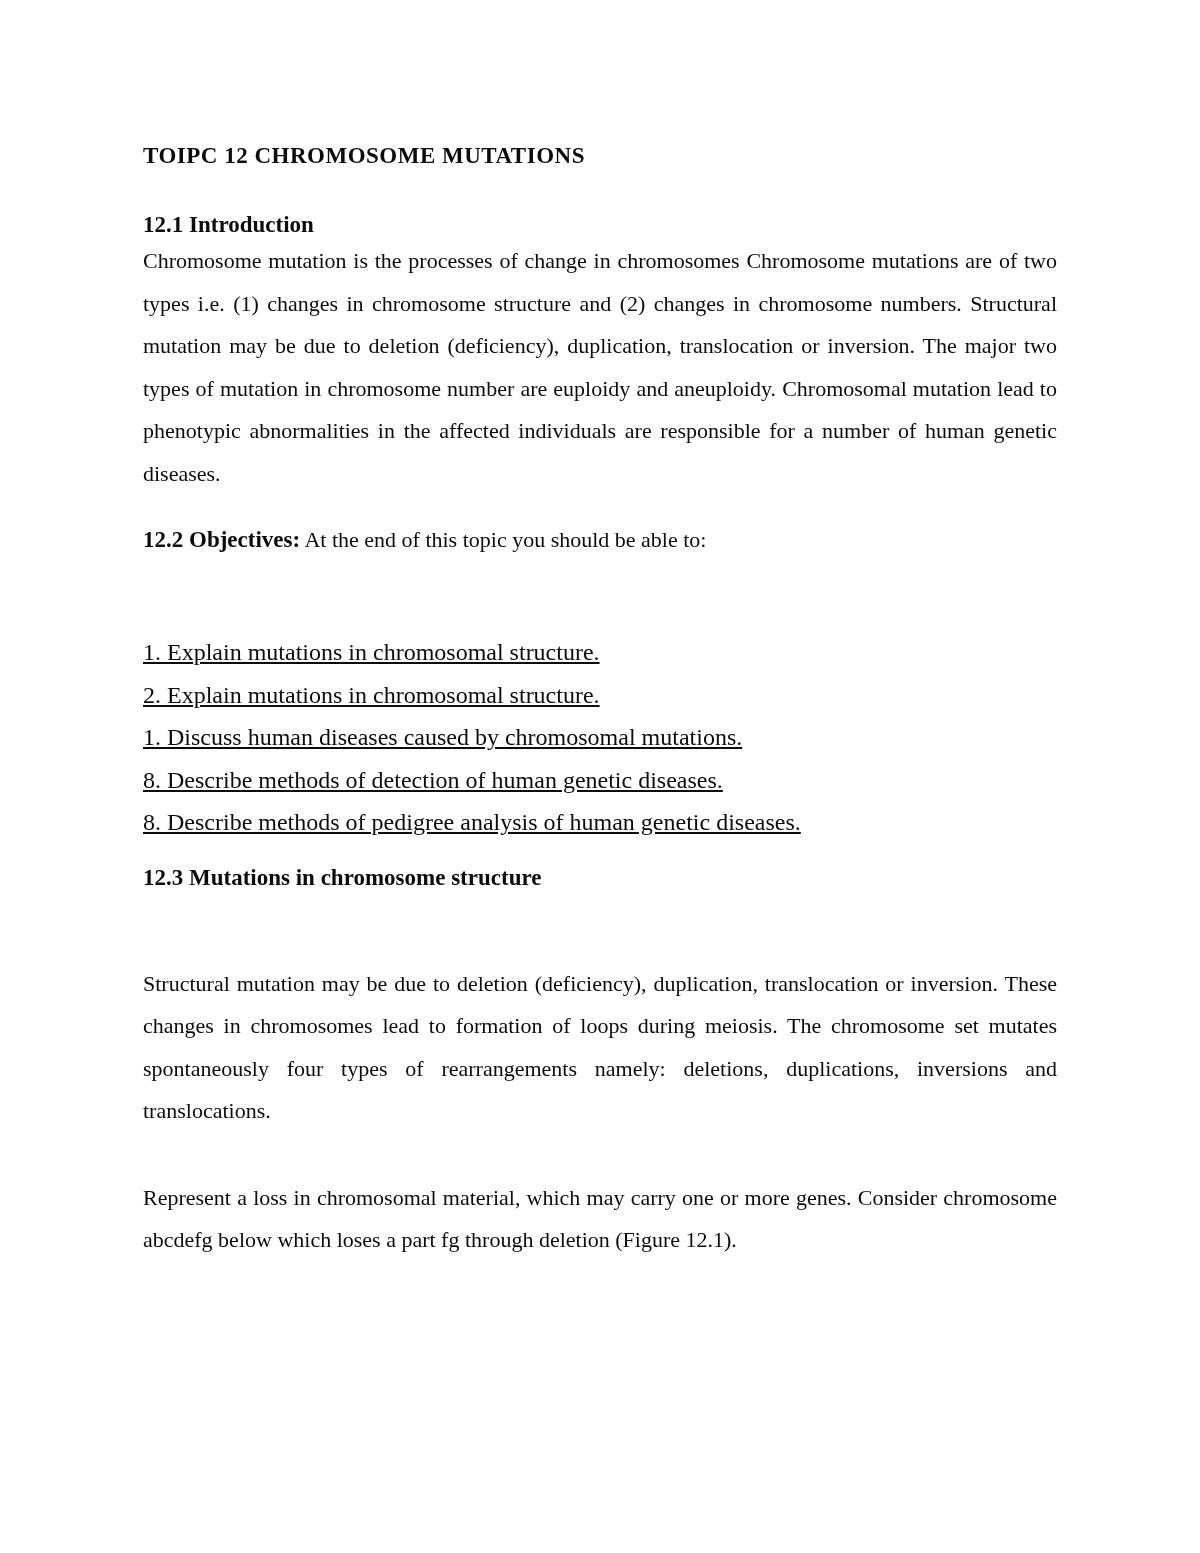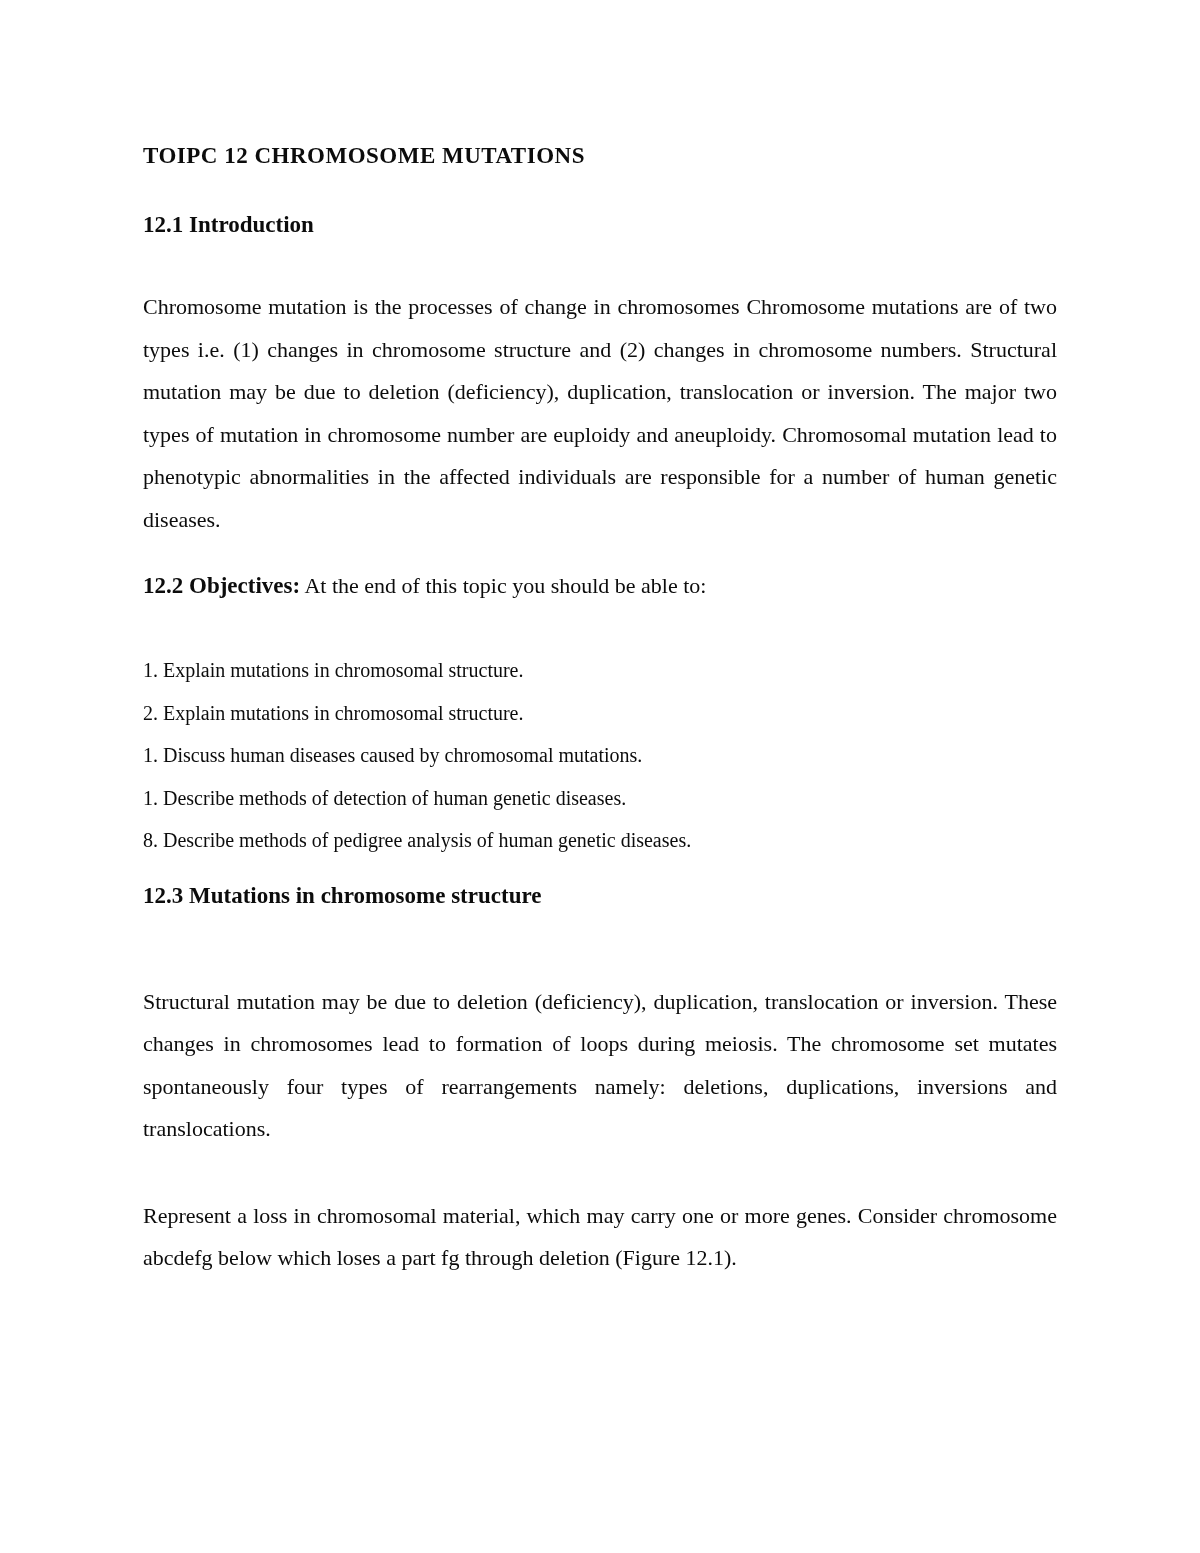--- a/index.html
+++ b/index.html
@@ -43,26 +43,27 @@
   }
   .heading-objectives-line .bold-part { font-weight: bold; font-size: 23px; }
   .heading-structure { margin-top: 19px; }
   .heading-deletion  { margin-top: 36px; }
   .body-para {
     font-size: 22px;
     line-height: 42.5px;
     text-align: justify;
     margin: 0;
   }
-  .para-intro      { margin-top: 46px; }
+  .para-intro      { }
   .para-structural { margin-top: 70px; }
   .para-deletion   { margin-top: 44px; }
   .objectives-list {
-    margin-top: 48px;
-    font-size: 20px;
+    margin-top: 76px;
+    font-size: 24px;
+    text-decoration: underline;
   }
   .objective-item {
     line-height: 42.5px;
     white-space: nowrap;
   }
 </style>
 </head>
 <body>
 
 <div class="page">
@@ -72,21 +73,21 @@
   <h2 class="section-heading heading-intro">12.1 Introduction</h2>
 
   <p class="body-para para-intro">Chromosome mutation is the processes of change in chromosomes Chromosome mutations are of two types i.e. (1) changes in chromosome structure and (2) changes in chromosome numbers. Structural mutation may be due to deletion (deficiency), duplication, translocation or inversion. The major two types of mutation in chromosome number are euploidy and aneuploidy. Chromosomal mutation lead to phenotypic abnormalities in the affected individuals are responsible for a number of human genetic diseases.</p>
 
   <h2 class="heading-objectives-line"><span class="bold-part">12.2 Objectives:</span><span> At the end of this topic you should be able to:</span></h2>
 
   <div class="objectives-list">
     <div class="objective-item">1. Explain mutations in chromosomal structure.</div>
     <div class="objective-item">2. Explain mutations in chromosomal structure.</div>
     <div class="objective-item">1. Discuss human diseases caused by chromosomal mutations.</div>
-    <div class="objective-item">1. Describe methods of detection of human genetic diseases.</div>
+    <div class="objective-item">8. Describe methods of detection of human genetic diseases.</div>
     <div class="objective-item">8. Describe methods of pedigree analysis of human genetic diseases.</div>
   </div>
 
   <h2 class="section-heading heading-structure">12.3 Mutations in chromosome structure</h2>
 
   <p class="body-para para-structural">Structural mutation may be due to deletion (deficiency), duplication, translocation or inversion. These changes in chromosomes lead to formation of loops during meiosis. The chromosome set mutates spontaneously four types of rearrangements namely: deletions, duplications, inversions and translocations.</p>
 
 
   <p class="body-para para-deletion">Represent a loss in chromosomal material, which may carry one or more genes. Consider chromosome abcdefg below which loses a part fg through deletion (Figure 12.1).</p>
 

